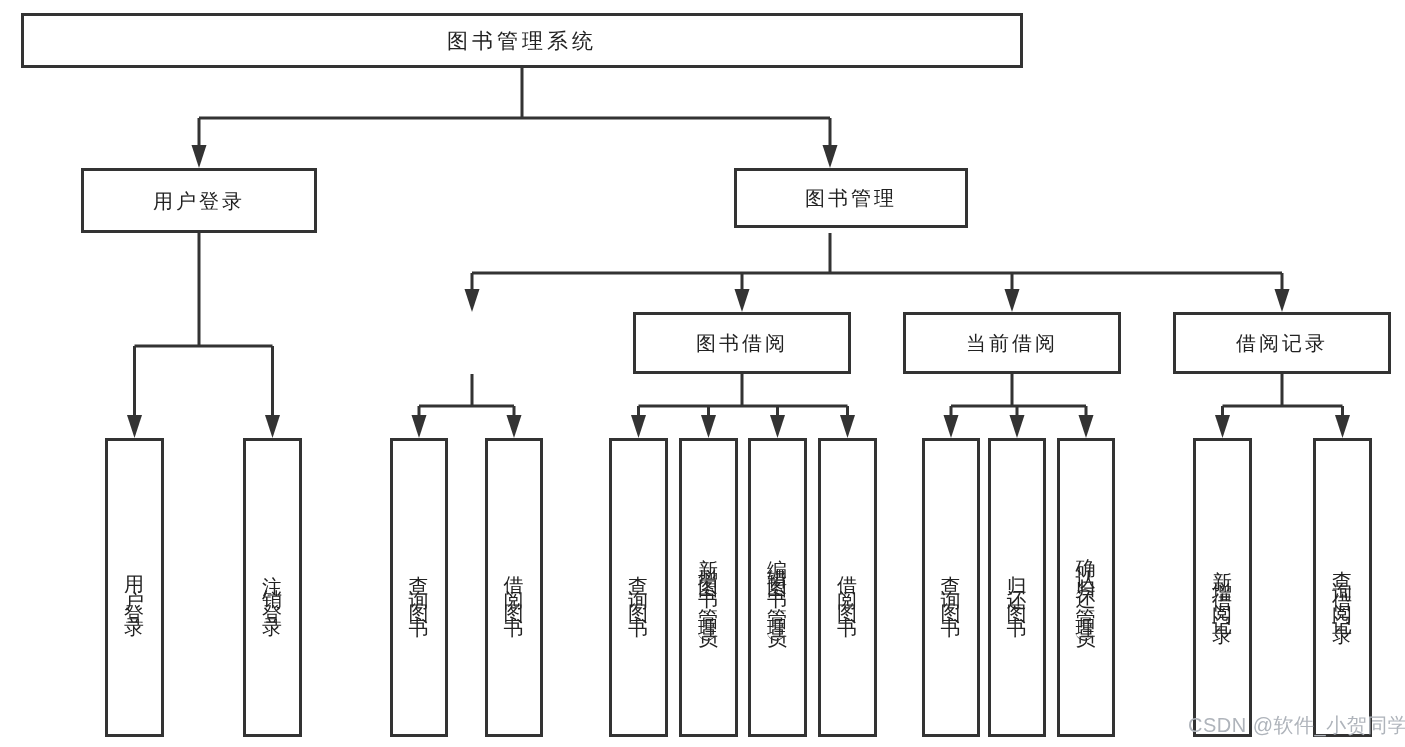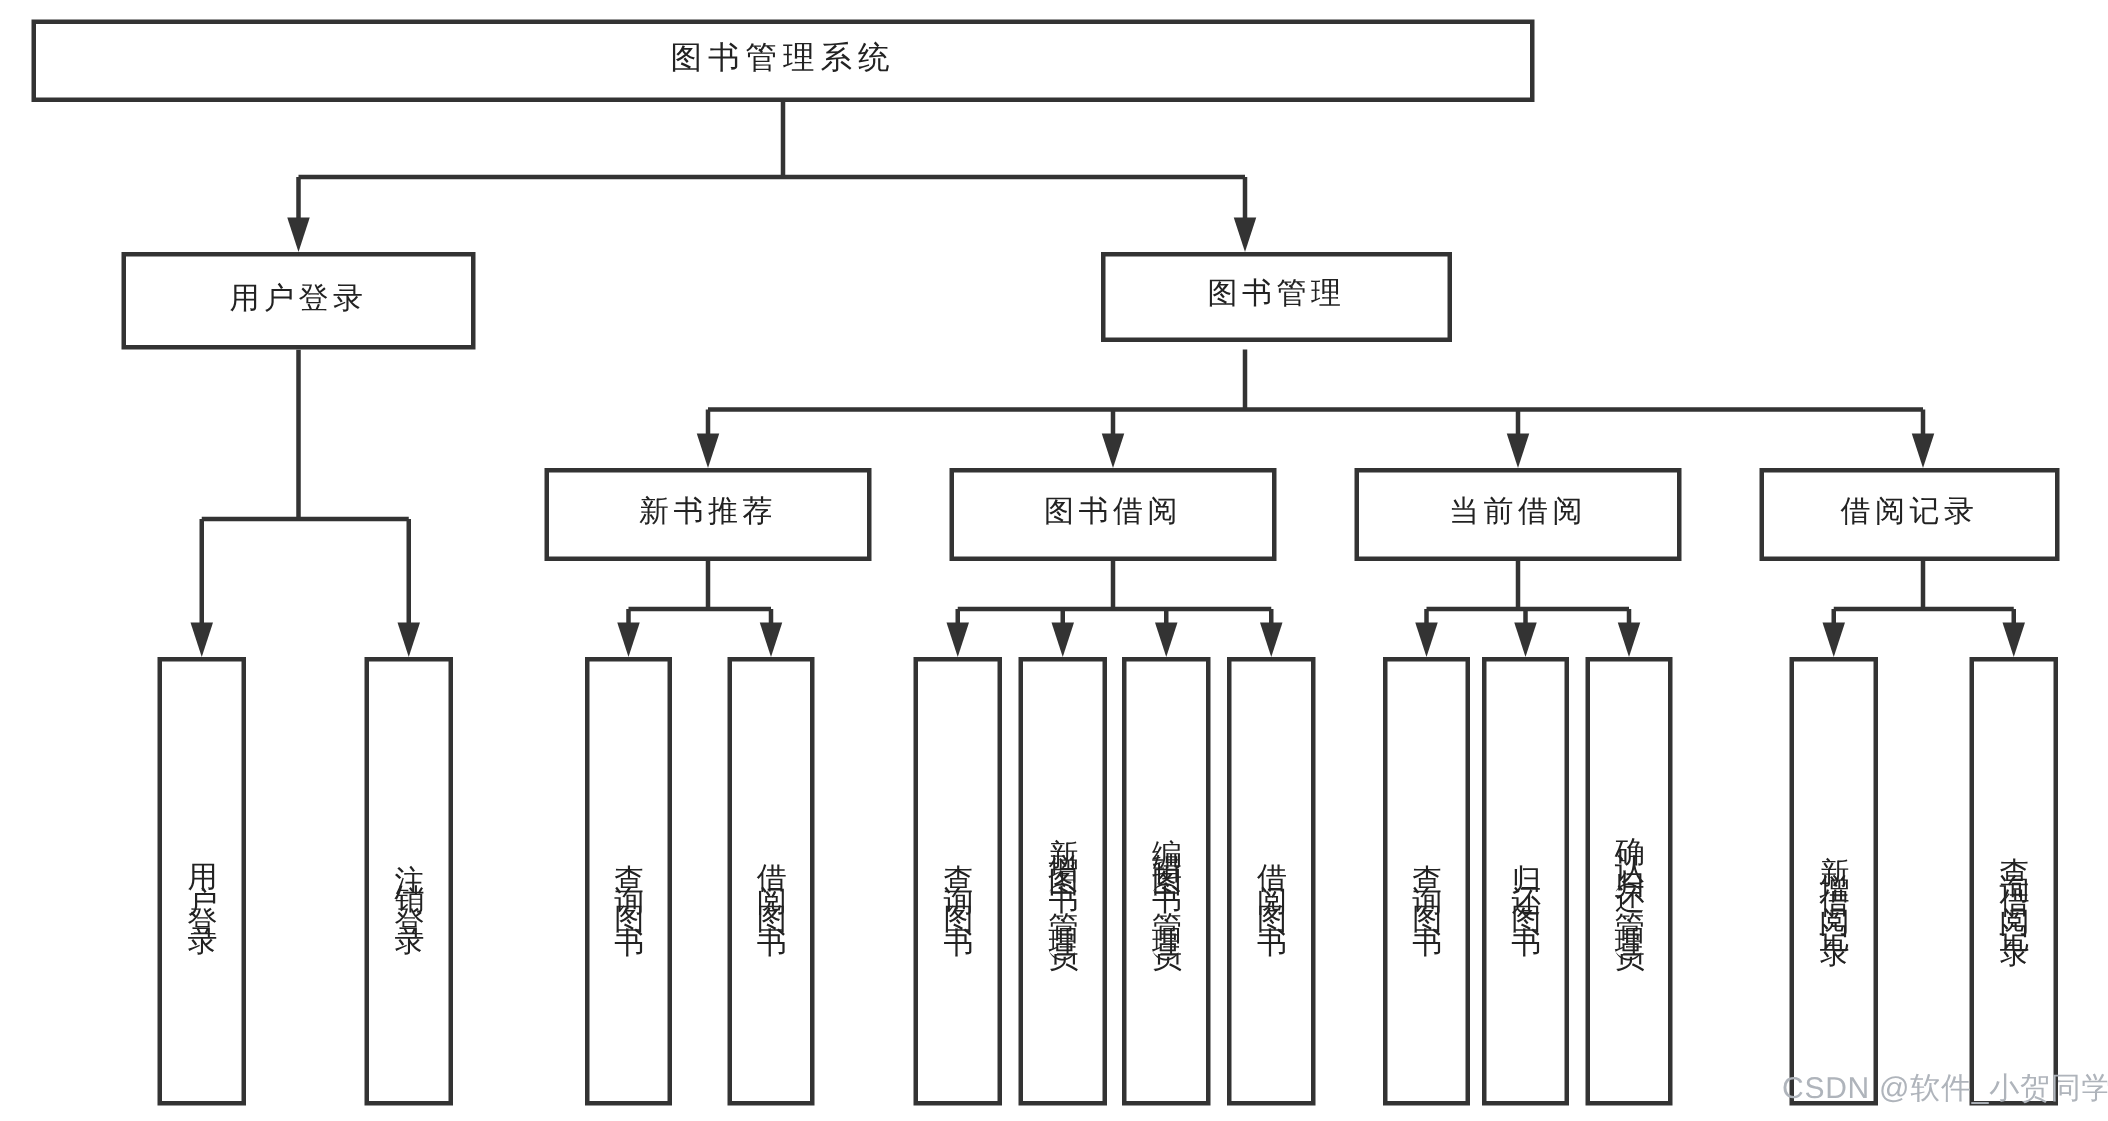--- a/index.html
+++ b/index.html
@@ -22,21 +22,21 @@
   .node{
     position:absolute;
     box-sizing:border-box;
     border:3px solid var(--line);
     background:var(--bg);
     display:flex;align-items:center;justify-content:center;
     color:var(--text);
     text-align:center;
     line-height:1;
   }
-  .h-node{font-size:20px;letter-spacing:3px;white-space:nowrap;font-family:Liberation Mono, monospace;}
+  .h-node{font-size:20px;letter-spacing:3px;white-space:nowrap;}
   .root-node{font-size:21px;letter-spacing:4px;}
   .v-node{
     writing-mode:vertical-rl;
     text-orientation:mixed;
     font-size:20px;
     white-space:nowrap;
   }
   .v4{letter-spacing:14px;}
   .v6{letter-spacing:11px;}
   .v9{letter-spacing:10px;}
@@ -97,24 +97,23 @@
     <polygon points="1078.5,415 1093.5,415 1086,438"></polygon>
     <polygon points="1215,415 1230,415 1222.5,438"></polygon>
     <polygon points="1335,415 1350,415 1342.5,438"></polygon>
   </svg>
 
   <div class="node h-node root-node" style="left:21px;top:13px;width:1002px;height:55px">图书管理系统</div>
 
   <div class="node h-node" style="left:81px;top:168px;width:236px;height:65px">用户登录</div>
   <div class="node h-node" style="left:734px;top:168px;width:234px;height:60px">图书管理</div>
 
-  <div class="node h-node" style="left:363px;top:312px;width:218px;height:62px">新书推荐</div>
   <div class="node h-node" style="left:903px;top:312px;width:218px;height:62px">当前借阅</div>
   <div class="node h-node" style="left:633px;top:312px;width:218px;height:62px">图书借阅</div>
-  <div class="node h-node" style="left:1173px;top:312px;width:200px;height:62px">借阅记录</div>
+  <div class="node h-node" style="left:1173px;top:312px;width:218px;height:62px">借阅记录</div>
 
   <div class="node v-node v4" style="left:105px;top:438px;width:59px;height:299px">用户登录</div>
   <div class="node v-node v4" style="left:243px;top:438px;width:59px;height:299px">注销登录</div>
   <div class="node v-node v4" style="left:390px;top:438px;width:58px;height:299px">查询图书</div>
   <div class="node v-node v4" style="left:485px;top:438px;width:58px;height:299px">借阅图书</div>
   <div class="node v-node v4" style="left:609px;top:438px;width:59px;height:299px">查询图书</div>
   <div class="node v-node v9" style="left:679px;top:438px;width:59px;height:299px">新增图书（管理员）</div>
   <div class="node v-node v9" style="left:748px;top:438px;width:59px;height:299px">编辑图书（管理员）</div>
   <div class="node v-node v4" style="left:818px;top:438px;width:59px;height:299px">借阅图书</div>
   <div class="node v-node v4" style="left:922px;top:438px;width:58px;height:299px">查询图书</div>

